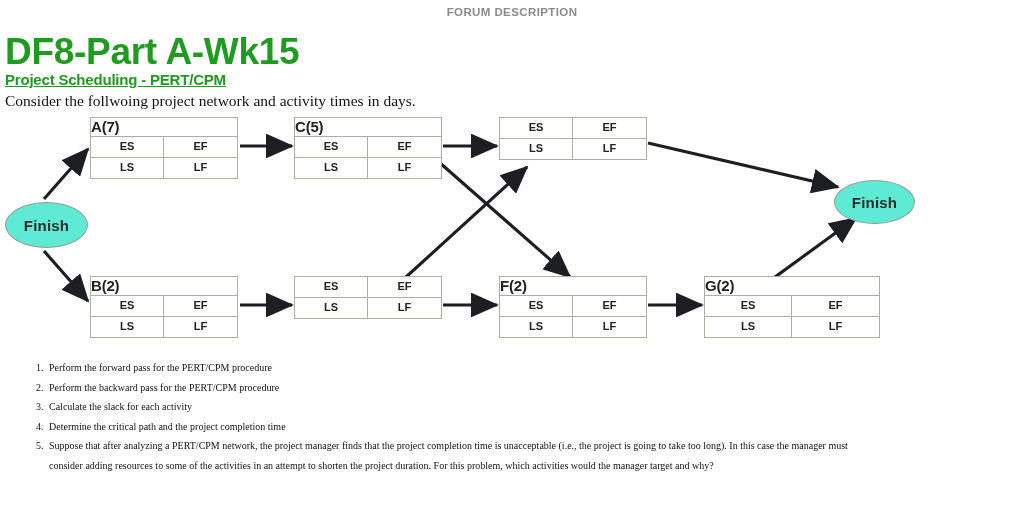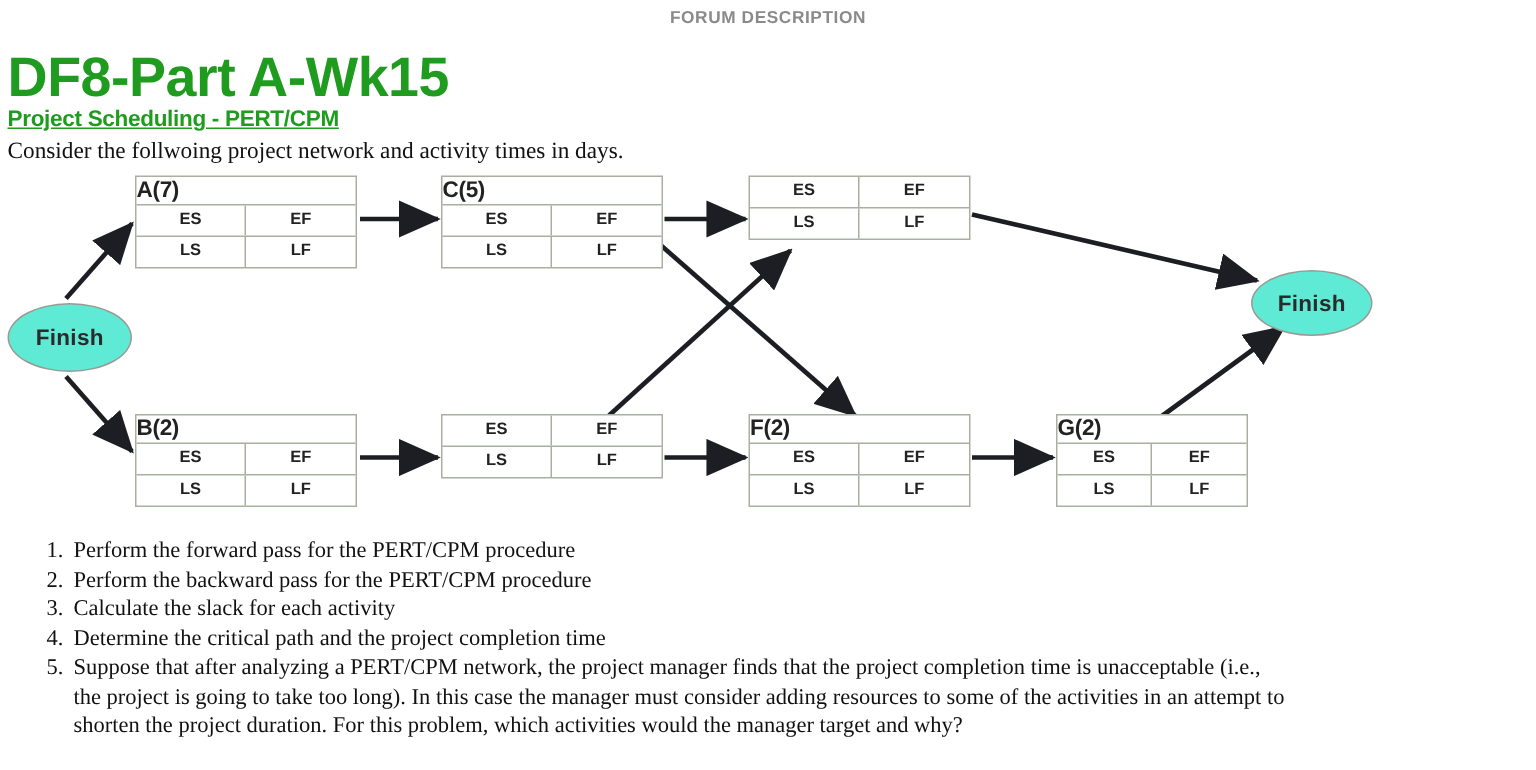--- a/index.html
+++ b/index.html
@@ -129,21 +129,21 @@
     letter-spacing: 0.2px;
   }
 
   
   #question-list {
     position: absolute;
     top: 358px;
     left: 0;
     width: 872px;
     font-family: "Liberation Serif", serif;
-    font-size: 15px;
+    font-size: 10px;
     line-height: 19.5px;
     color: #111;
   }
   #question-list ol {
     margin: 0;
     padding-left: 46px;
   }
   #question-list li {
     padding-left: 3px;
     margin-bottom: 0px;
@@ -267,21 +267,21 @@
     <div class="nrow r-es">
       <div class="ncell left">ES</div>
       <div class="ncell">EF</div>
     </div>
     <div class="nrow">
       <div class="ncell left">LS</div>
       <div class="ncell">LF</div>
     </div>
   </div>
 
-  <div class="node" style="left:704px; top:171px; width:128px;">
+  <div class="node" style="left:704px; top:171px; width:176px;">
     <div class="nrow nhead">G(2)</div>
     <div class="nrow r-es">
       <div class="ncell left">ES</div>
       <div class="ncell">EF</div>
     </div>
     <div class="nrow">
       <div class="ncell left">LS</div>
       <div class="ncell">LF</div>
     </div>
   </div>

